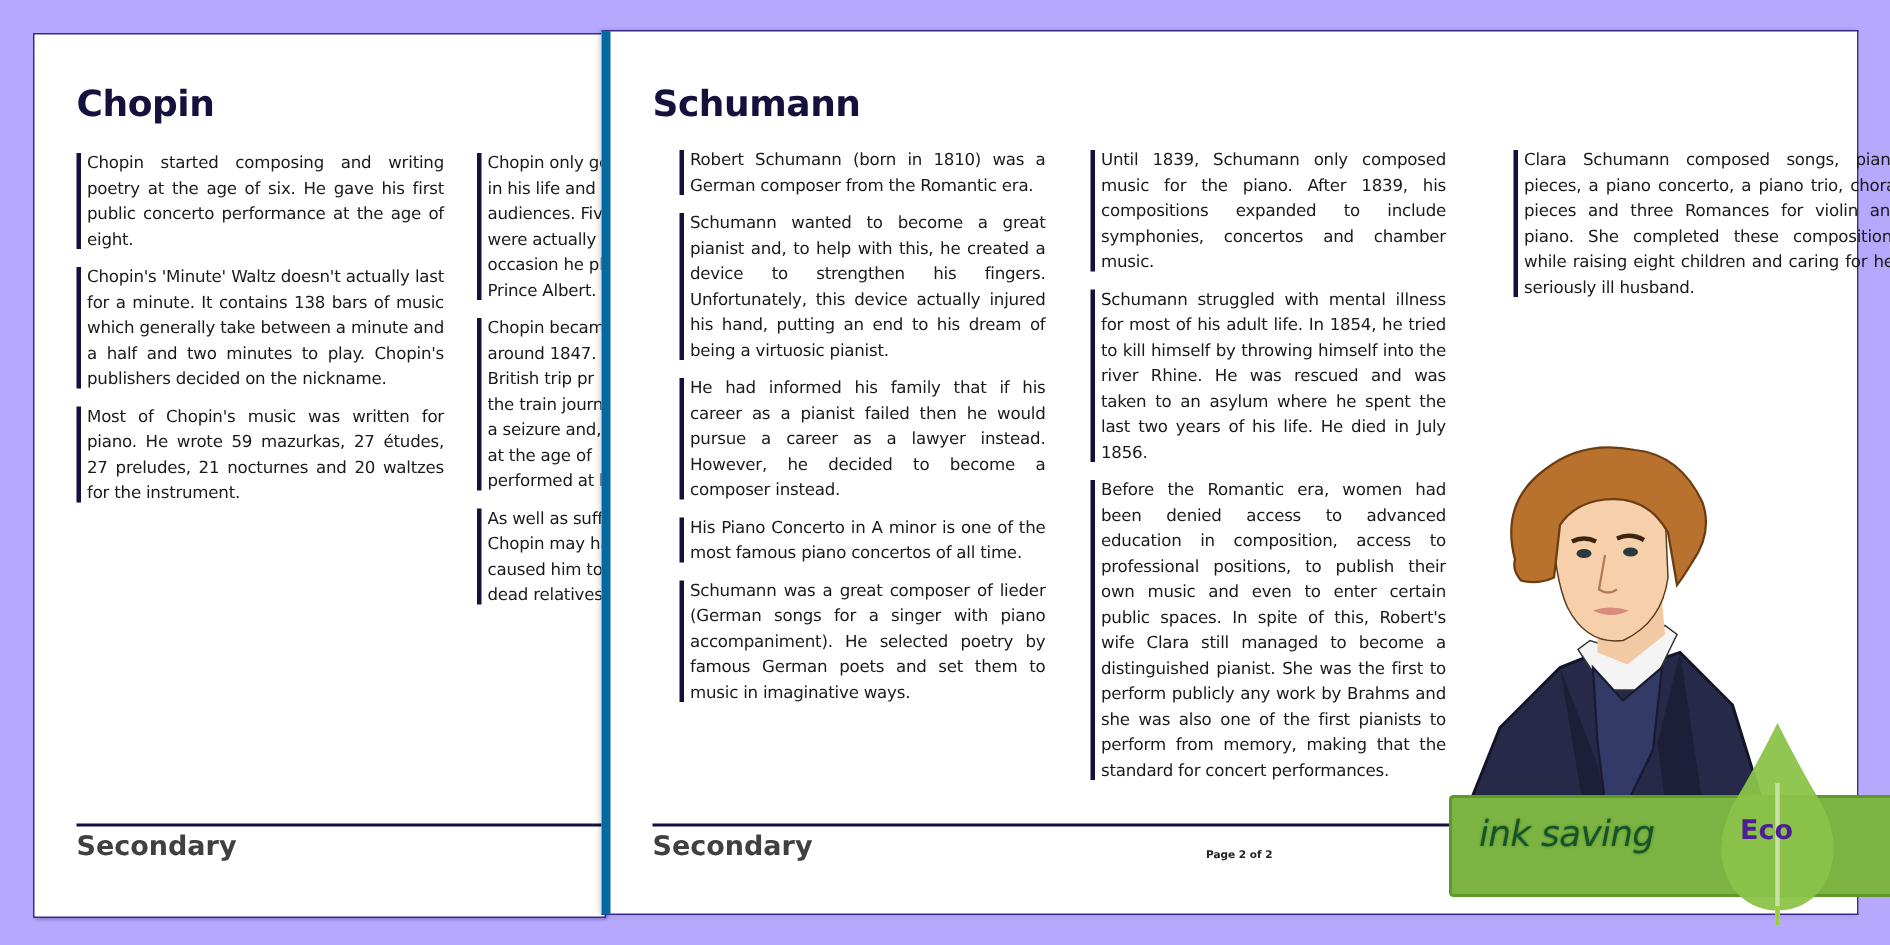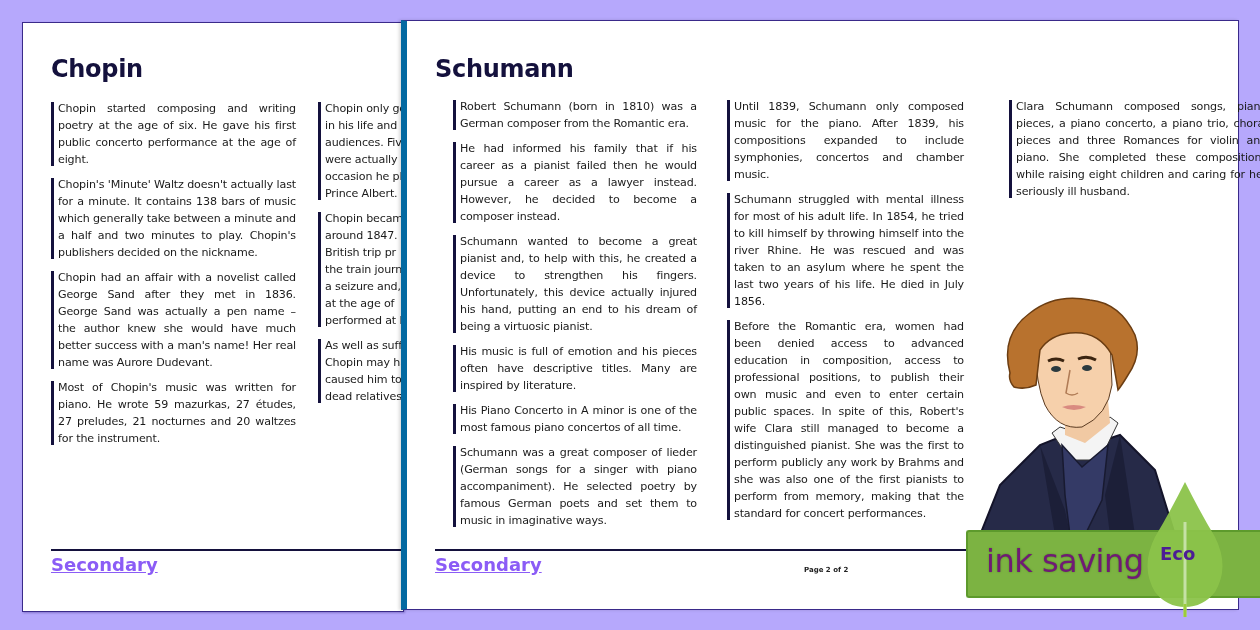--- a/index.html
+++ b/index.html
@@ -28,53 +28,53 @@
     font-size:11.1px; line-height:17px; color:#1a1a1a;
     text-align:justify; letter-spacing:-0.15px;
   }
   .para::before {
     content:""; position:absolute; left:0; top:2px; bottom:2px;
     width:3px; background:#14113d;
   }
   .footer-rule { position:absolute; height:2px; background:#14113d; }
   .footer-label {
     position:absolute; font-family:"DejaVu Sans", sans-serif;
-    font-size:18px; font-weight:bold; color:#8b5cf6;text-decoration:underline;
+    font-size:18px; font-weight:bold; color:#404040;
   }
   .page-num {
     position:absolute; font-family:"DejaVu Sans", sans-serif;
     font-size:7px; font-weight:bold; color:#222;
   }
   #portrait { position:absolute; left:970px; top:295px; width:215px; height:240px; z-index:3; }
   #eco-badge {
     position:absolute; left:966px; top:530px; width:294px; height:64px; z-index:4;
     background:#7cb342; border:2px solid #5d9a2c; border-right:none;
     border-radius:3px 0 0 3px;
   }
   #eco-label {
     position:absolute; left:18px; top:10px; font-family:"DejaVu Sans", sans-serif;
-    font-size:32px; color:#701a75; letter-spacing:-0.5px;
+    font-size:24px; color:#14532d; letter-spacing:-0.5px;
     text-shadow:0 0 2px #4c8a1f;
+    font-style:italic;
   }
   #leaf { position:absolute; left:1145px; top:482px; width:80px; height:135px; z-index:5; }
   #eco-text {
     position:absolute; left:1160px; top:543px; z-index:6;
     font-family:"DejaVu Sans", sans-serif; font-size:18px; font-weight:bold; color:#4c1d95;
   }
 </style>
 </head>
 <body>
 
 <div class="page" id="page1">
   <div class="title" style="left:28px;top:32px;">Chopin</div>
 
   <div class="col" style="left:28px;top:77px;width:245px;">
     <div class="para">Chopin started composing and writing poetry at the age of six. He gave his first public concerto performance at the age of eight.</div>
     <div class="para">Chopin's 'Minute' Waltz doesn't actually last for a minute. It contains 138 bars of music which generally take between a minute and a half and two minutes to play. Chopin's publishers decided on the nickname.</div>
-    <div class="para">Chopin had an affair with a novelist called George Sand after they met in 1836. George Sand was actually a pen name – the author knew she would have much better success with a man's name! Her real name was Aurore Dudevant.</div>
     <div class="para">Most of Chopin's music was written for piano. He wrote 59 mazurkas, 27 études, 27 preludes, 21 nocturnes and 20 waltzes for the instrument.</div>
   </div>
 
   <div class="col" style="left:295px;top:77px;width:90px;">
     <div class="para" style="text-align:left;white-space:nowrap;">
       <div>Chopin only ge</div>
       <div>in his life and</div>
       <div>audiences. Five</div>
       <div>were actually i</div>
       <div>occasion he pl</div>
@@ -99,23 +99,22 @@
 
   <div class="footer-rule" style="left:28px;top:526px;width:352px;"></div>
   <div class="footer-label" style="left:28px;top:531px;">Secondary</div>
 </div>
 
 <div class="page" id="page2">
   <div class="title" style="left:28px;top:34px;">Schumann</div>
 
   <div class="col" style="left:30px;top:77px;width:244px;padding-left:16px;">
     <div class="para">Robert Schumann (born in 1810) was a German composer from the Romantic era.</div>
+    <div class="para">Schumann wanted to become a great pianist and, to help with this, he created a device to strengthen his fingers. Unfortunately, this device actually injured his hand, putting an end to his dream of being a virtuosic pianist.</div>
     <div class="para">He had informed his family that if his career as a pianist failed then he would pursue a career as a lawyer instead. However, he decided to become a composer instead.</div>
-    <div class="para">Schumann wanted to become a great pianist and, to help with this, he created a device to strengthen his fingers. Unfortunately, this device actually injured his hand, putting an end to his dream of being a virtuosic pianist.</div>
-    <div class="para">His music is full of emotion and his pieces often have descriptive titles. Many are inspired by literature.</div>
     <div class="para">His Piano Concerto in A minor is one of the most famous piano concertos of all time.</div>
     <div class="para">Schumann was a great composer of lieder (German songs for a singer with piano accompaniment). He selected poetry by famous German poets and set them to music in imaginative ways.</div>
   </div>
 
   <div class="col" style="left:303px;top:77px;width:237px;margin-left:17px;">
     <div class="para">Until 1839, Schumann only composed music for the piano. After 1839, his compositions expanded to include symphonies, concertos and chamber music.</div>
     <div class="para">Schumann struggled with mental illness for most of his adult life. In 1854, he tried to kill himself by throwing himself into the river Rhine. He was rescued and was taken to an asylum where he spent the last two years of his life. He died in July 1856.</div>
     <div class="para">Before the Romantic era, women had been denied access to advanced education in composition, access to professional positions, to publish their own music and even to enter certain public spaces. In spite of this, Robert's wife Clara still managed to become a distinguished pianist. She was the first to perform publicly any work by Brahms and she was also one of the first pianists to perform from memory, making that the standard for concert performances.</div>
   </div>
 

